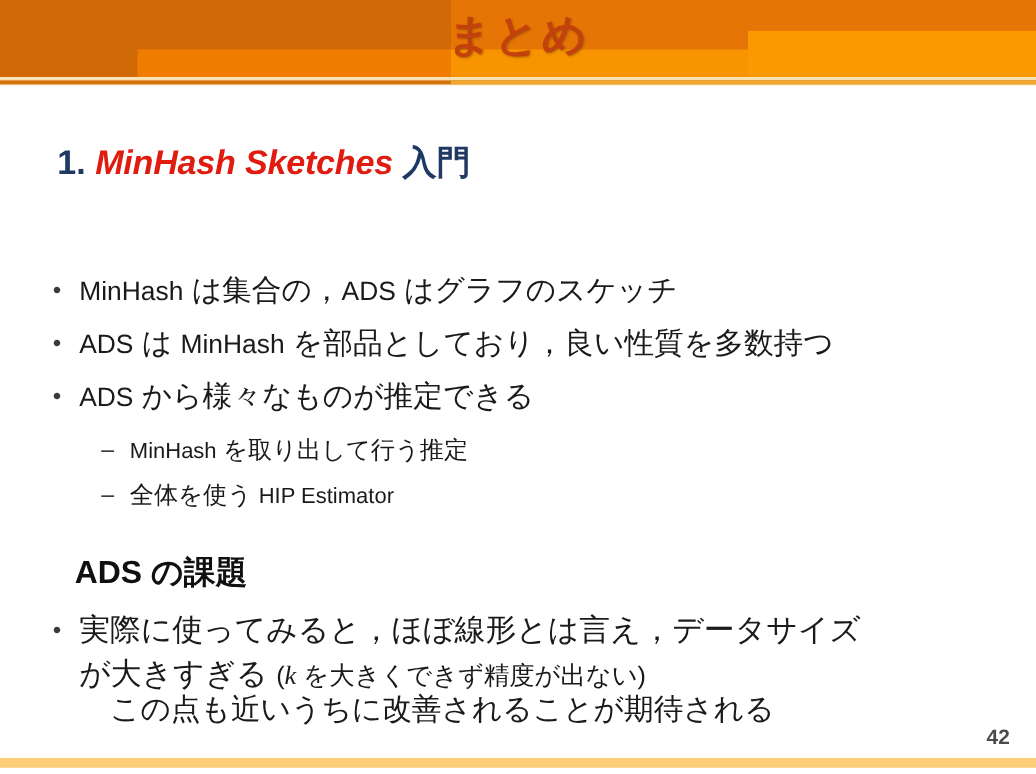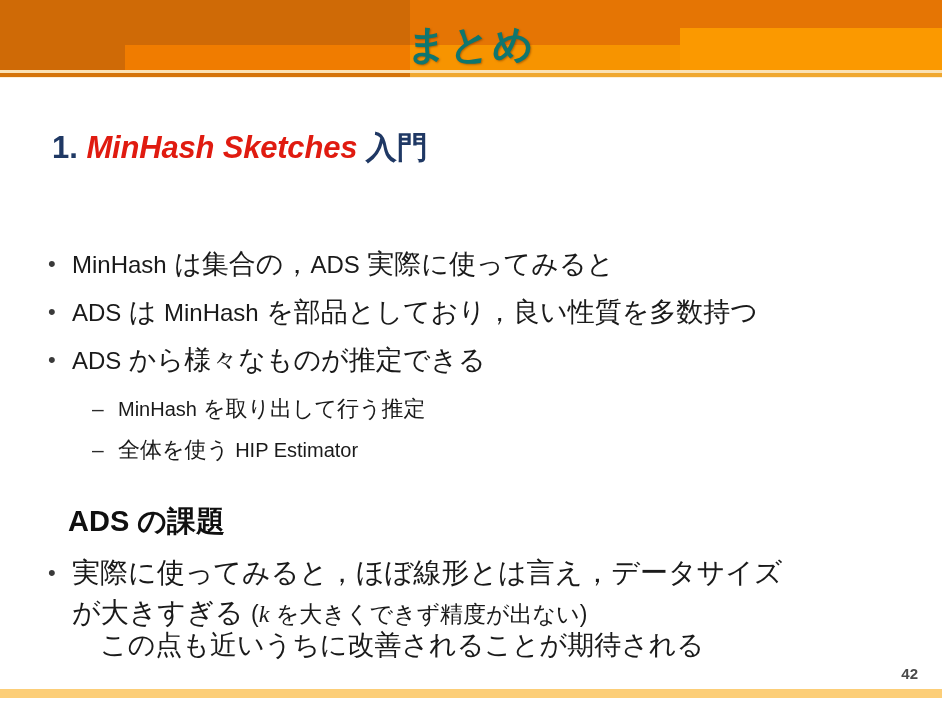--- a/index.html
+++ b/index.html
@@ -79,26 +79,26 @@
   }
   .hdr-rule-bottom {
     position: absolute;
     left: 0; top: 77px;
     width: 942px; height: 2px;
     background: #fdf0d8;
   }
 
   .slide-title {
     position: absolute;
-    left: 0; top: 16px;
+    left: 0; top: 4px;
     width: 942px;
     text-align: center;
     font-size: 40px;
     font-weight: bold;
-    color: #0f766e;
+    color: #c2410c;
     letter-spacing: 2px;
     text-shadow: 1px 1px 2px rgba(120,60,0,0.55);
     line-height: 56px;
   }
 
   
   .body-area {
     position: absolute;
     left: 0;
     top: 84px;
@@ -216,21 +216,21 @@
     color: #1a1a1a;
     line-height: 28px;
     white-space: nowrap;
   }
 
   
   .page-number {
     position: absolute;
     right: 24px;
     bottom: 22px;
-    font-size: 15px;
+    font-size: 19px;
     font-weight: bold;
     color: #4a4a4a;
     margin-top: 40px;
   }
   .footer-bar {
     position: absolute;
     left: 0;
     bottom: 6px;
     width: 942px;
     height: 9px;
@@ -268,21 +268,21 @@
     <div class="numbered-heading" style="top:44px;">
       <span class="num">1.</span>
       <span class="term-en">MinHash Sketches</span>
       <span class="term-jp">入門</span>
     </div>
 
 
     <div class="bullet-row" style="top:163px;">
       <span class="bullet-dot">•</span>
       <span class="bullet-text">
-        <span class="mono-en">MinHash</span><span> は集合の，</span><span class="mono-en">ADS</span><span> 実際に使ってみると</span>
+        <span class="mono-en">MinHash</span><span> は集合の，</span><span class="mono-en">ADS</span><span> はグラフのスケッチ</span>
       </span>
     </div>
 
     <div class="bullet-row" style="top:211px;">
       <span class="bullet-dot">•</span>
       <span class="bullet-text">
         <span class="mono-en">ADS</span><span> は </span><span class="mono-en">MinHash</span><span> を部品としており，良い性質を多数持つ</span>
       </span>
     </div>
 

